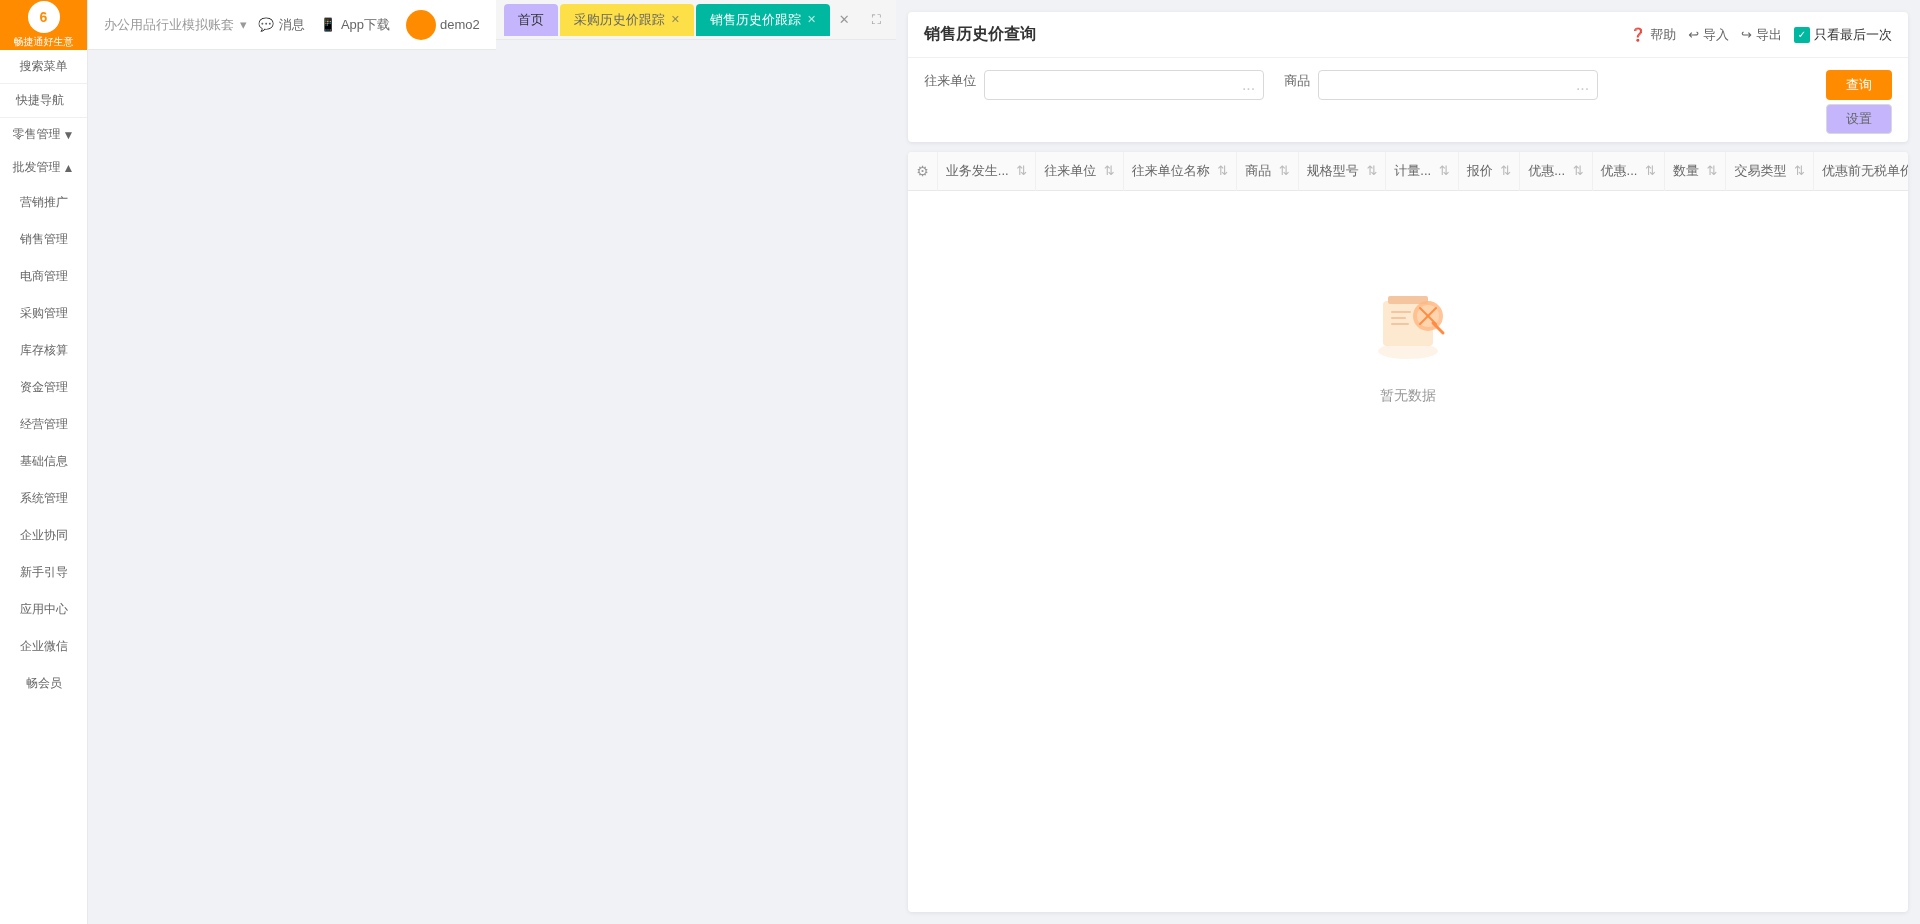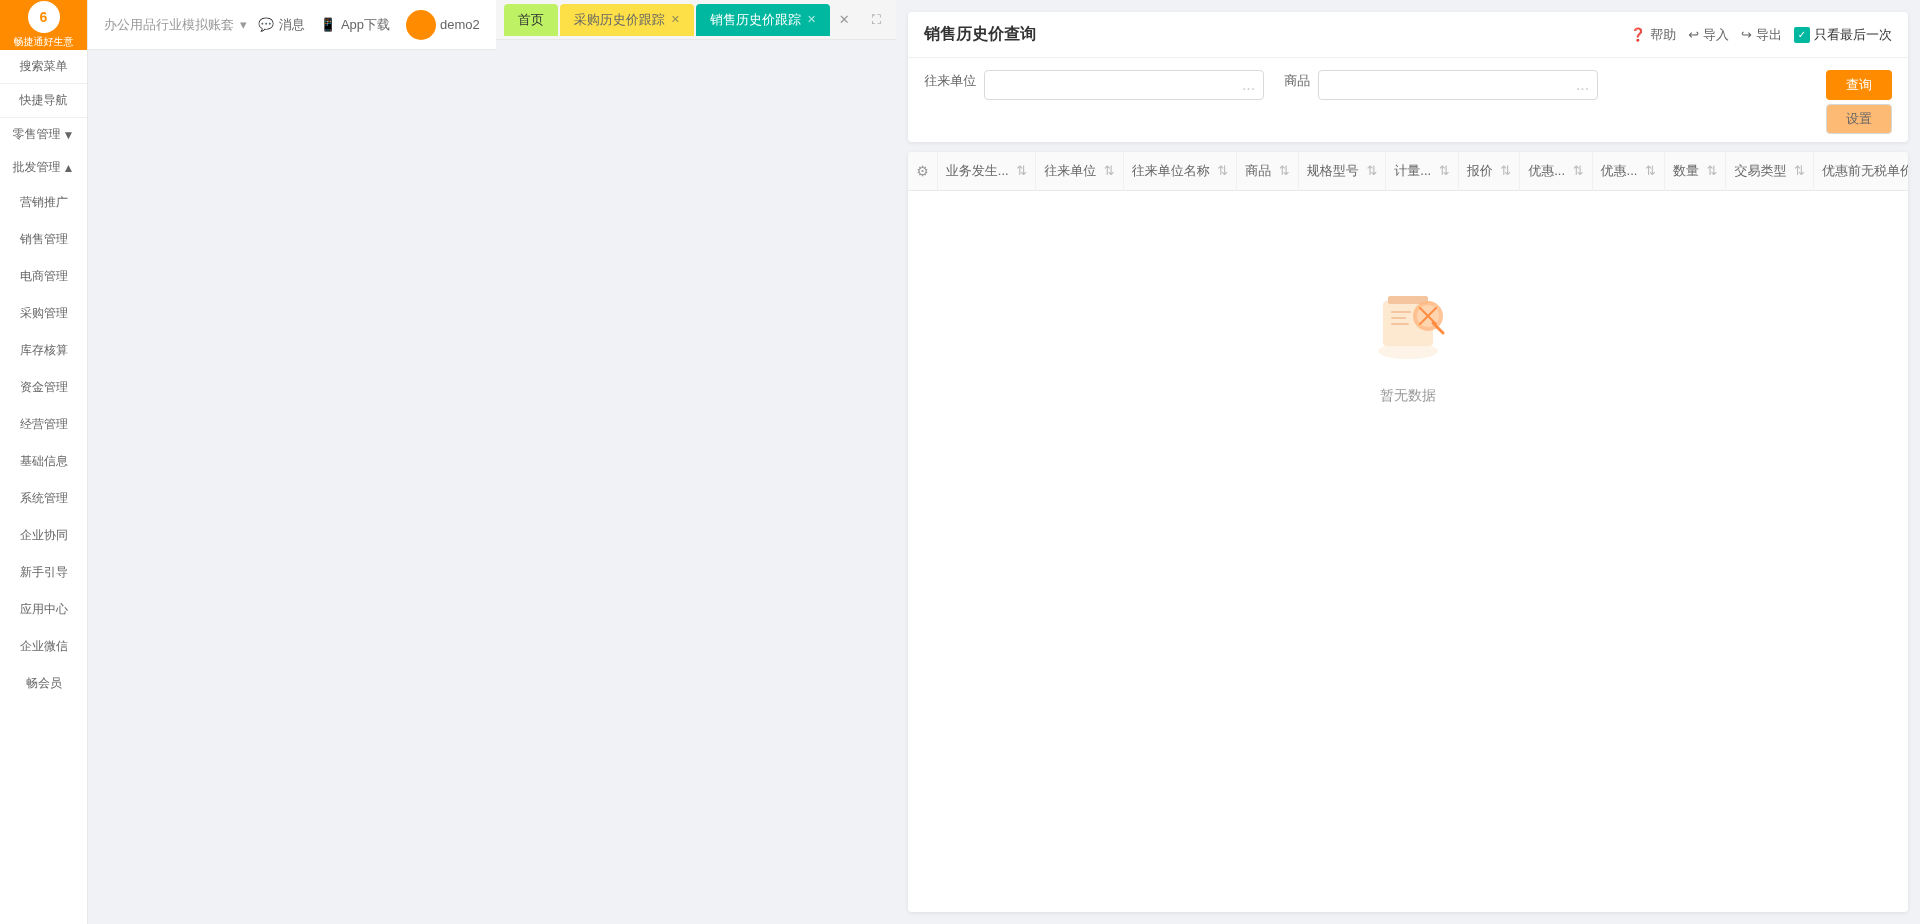--- a/index.html
+++ b/index.html
@@ -6,40 +6,40 @@
     body { font-family: 'Microsoft YaHei', Arial, sans-serif; font-size: 13px; color: #333; background: #f0f2f5; width: 1920px; height: 924px; overflow: hidden; display: flex; }
 
     
     .sidebar { width: 88px; background: #fff; height: 924px; display: flex; flex-direction: column; border-right: 1px solid #e8e8e8; flex-shrink: 0; }
     .sidebar-logo { height: 50px; background: #ff8c00; display: flex; align-items: center; justify-content: center; flex-direction: column; cursor: pointer; }
     .sidebar-logo-icon { width: 32px; height: 32px; background: #fff; border-radius: 50%; display: flex; align-items: center; justify-content: center; }
     .sidebar-logo-icon span { color: #ff8c00; font-size: 14px; font-weight: bold; }
     .sidebar-logo-text { color: #fff; font-size: 10px; margin-top: 2px; }
     .sidebar-item { width: 88px; padding: 10px 4px; display: flex; flex-direction: column; align-items: center; cursor: pointer; color: #666; font-size: 12px; border-bottom: none; }
     .sidebar-search { padding: 8px 4px; text-align: center; font-size: 12px; color: #666; border-bottom: 1px solid #f0f0f0; cursor: pointer; }
-    .sidebar-nav { padding: 8px 0; text-align: center; font-size: 12px; color: #666; border-bottom: 1px solid #f0f0f0; cursor: pointer; }
+    .sidebar-nav { padding: 8px 16px; font-size: 12px; color: #666; border-bottom: 1px solid #f0f0f0; cursor: pointer; }
     .sidebar-section { padding: 8px 4px; display: flex; flex-direction: column; align-items: center; cursor: pointer; color: #666; font-size: 12px; }
     .sidebar-section-label { display: flex; align-items: center; gap: 2px; }
 
     
     .main { flex: 1; display: flex; flex-direction: row; height: 924px; overflow: hidden; }
 
     
     .topbar { height: 50px; background: #fff; display: flex; align-items: center; padding: 0 16px; border-bottom: 1px solid #e8e8e8; gap: 12px; }
     .topbar-title { color: #333; font-size: 13px; flex: 1; display: flex; align-items: center; gap: 6px; }
     .topbar-title span { color: #999; }
     .topbar-actions { display: flex; align-items: center; gap: 16px; }
     .topbar-action { display: flex; align-items: center; gap: 4px; color: #666; font-size: 13px; cursor: pointer; }
     .topbar-avatar { width: 30px; height: 30px; border-radius: 50%; background: #ff8c00; display: flex; align-items: center; justify-content: center; color: #fff; font-size: 11px; }
 
     
     .tabbar { height: 40px; background: #f5f5f5; display: flex; align-items: center; padding: 0 8px; gap: 2px; border-bottom: 1px solid #e8e8e8; }
     .tab { height: 32px; padding: 0 14px; display: flex; align-items: center; gap: 6px; border-radius: 4px 4px 0 0; cursor: pointer; font-size: 13px; background: #fde047; color: #666; }
     .tab.active { background: #00b8a0; color: #fff; }
-    .tab-home { background: #bef264; color: #333; }
+    .tab-home { background: #c4b5fd; color: #333; }
     .tab-close { font-size: 11px; cursor: pointer; opacity: 0.7; }
     .tabbar-actions { margin-left: auto; display: flex; gap: 8px; }
     .tabbar-btn { width: 24px; height: 24px; display: flex; align-items: center; justify-content: center; cursor: pointer; color: #999; }
 
     
     .page-content { flex: 1; background: #f0f2f5; padding: 12px; overflow: hidden; display: flex; flex-direction: column; gap: 10px; }
     .page-card { background: #fff; border-radius: 4px; box-shadow: 0 1px 4px rgba(0,0,0,0.08); }
 
     
     .page-header { padding: 12px 16px; display: flex; justify-content: space-between; border-bottom: 1px solid #f0f0f0; }
@@ -55,21 +55,21 @@
     .filter-label { color: #666; font-size: 13px; padding-top: 2px; white-space: nowrap; }
     .filter-content { display: flex; flex-direction: column; gap: 4px; }
     .date-options { display: flex; gap: 4px; align-items: center; }
     .date-opt { padding: 2px 8px; font-size: 12px; color: #666; cursor: pointer; border-radius: 3px; }
     .date-opt.active { background: #ff8c00; color: #fff; border-radius: 12px; padding: 2px 10px; }
     .date-range { font-size: 12px; color: #999; margin-top: 2px; }
     .filter-input { display: flex; align-items: center; border: 1px solid #d9d9d9; border-radius: 4px; padding: 0 8px; height: 30px; min-width: 280px; cursor: pointer; }
     .filter-input-text { flex: 1; font-size: 13px; color: #333; }
     .filter-input-dots { color: #ccc; font-size: 16px; }
     .btn-query { background: #ff8c00; color: #fff; border: none; border-radius: 4px; padding: 0 20px; height: 30px; cursor: pointer; font-size: 13px; }
-    .btn-settings { background: #fdba74; color: #666; border: 1px solid #d9d9d9; border-radius: 4px; padding: 0 16px; height: 30px; cursor: pointer; font-size: 13px; }
+    .btn-settings { background: #c4b5fd; color: #666; border: 1px solid #d9d9d9; border-radius: 4px; padding: 0 16px; height: 30px; cursor: pointer; font-size: 13px; }
     .filter-right-btns { display: flex; flex-direction: column; gap: 4px; margin-left: auto; }
 
     
     .table-container { flex: 1; overflow: auto; }
     table { width: 100%; border-collapse: collapse; font-size: 13px; }
     thead tr { background: #fafafa; border-bottom: 1px solid #e8e8e8; }
     th { padding: 10px 8px; color: #666; font-weight: normal; text-align: left; border-right: 1px solid #f0f0f0; white-space: nowrap; }
     th .sort-icon { color: #bbb; margin-left: 4px; }
     th:first-child { width: 40px; text-align: center; }
 

